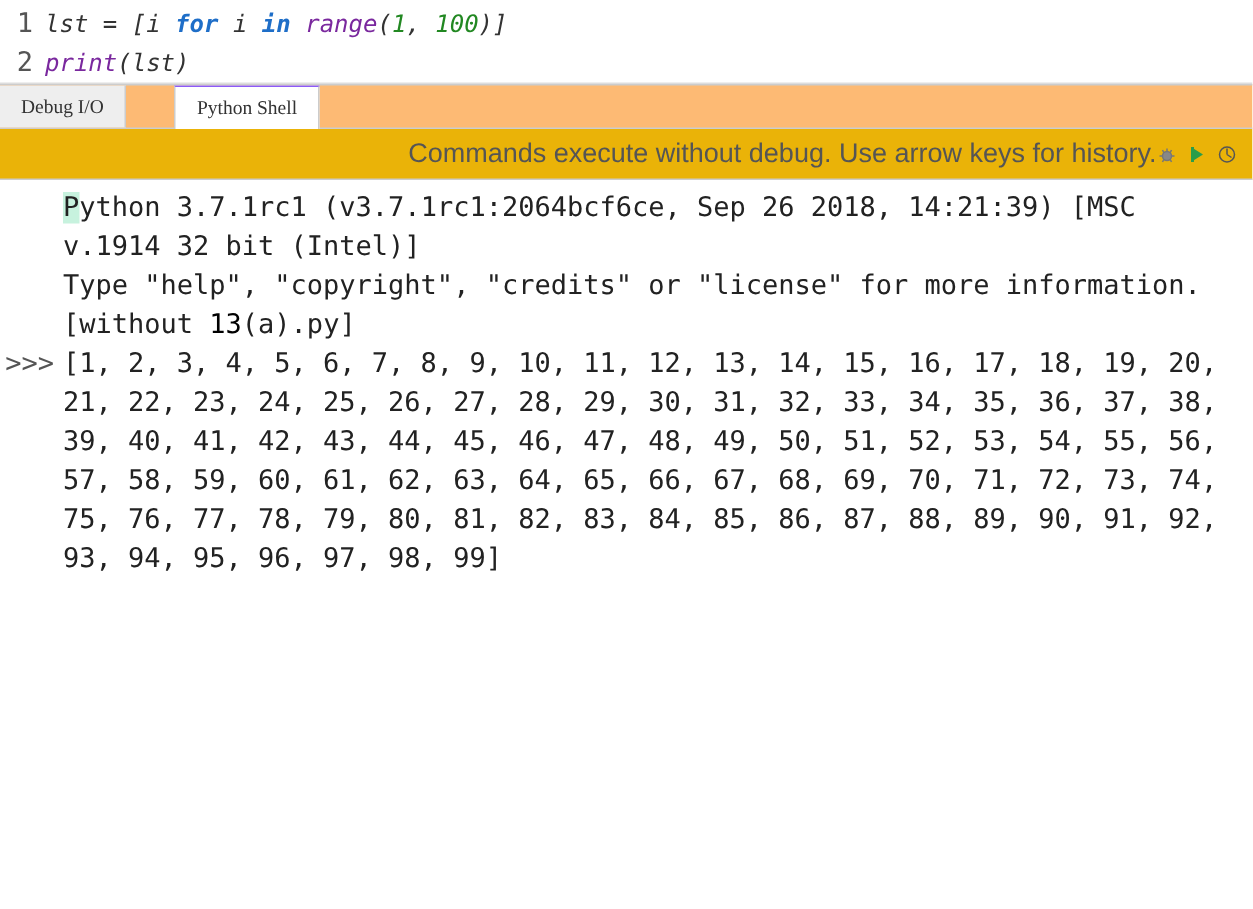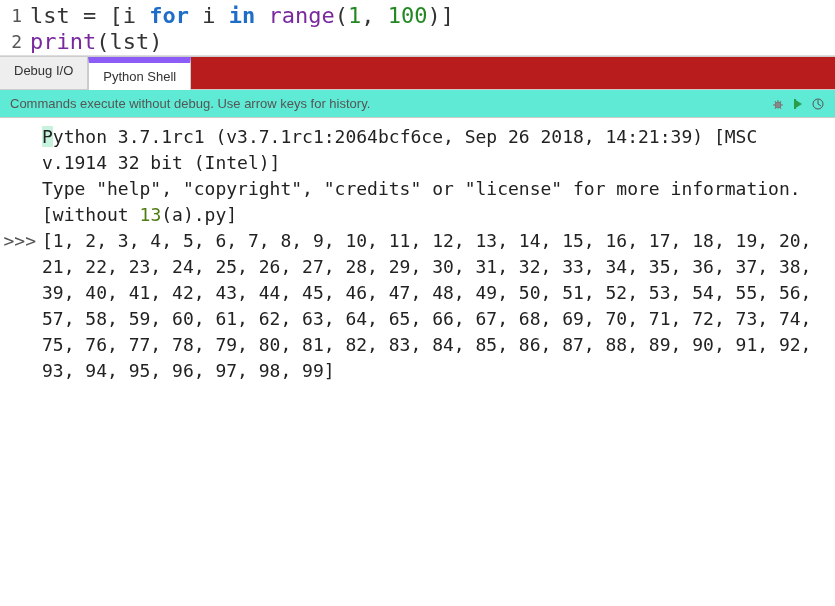--- a/index.html
+++ b/index.html
@@ -24,66 +24,68 @@
     font-family: Consolas, monospace;
     font-size: 18px;
     padding-top: 3px;
     padding-right: 8px;
     user-select: none;
   }
   .gutter div { line-height: 26px; }
   .code {
     flex: 1;
     font-family: Consolas, monospace;
-    font-size: 22px;
+    font-size: 16px;
     padding-top: 3px;
     line-height: 26px;
     white-space: pre;
+    font-style: italic;
   }
   .kw  { color: #1E6EC8; font-weight: bold; }
   .fn  { color: #7A289E; }
   .num { color: #228822; }
   .id  { color: #333; }
   .op  { color: #333; }
 
   .tabs {
     display: flex;
-    background: #b91c1c;
+    background: #fdba74;
     border-top: 1px solid #ccc;
     border-bottom: 1px solid #ccc;
-    font-family: Liberation Sans, sans-serif;
+    font-family: Liberation Serif, serif;
     font-size: 13px;
   }
   .tab {
     padding: 6px 14px;
     cursor: pointer;
     position: relative;
     background: #F0F0F0;
   }
   .tab.left {
     border-right: 1px solid #ccc;
     background: #EEEEEE;
   }
   .tab.active {
     background: #fff;
-    border-top: 6px solid #8b5cf6;
+    border-top: 1px solid #8b5cf6;
     border-left: 1px solid #ccc;
     border-right: 1px solid #ccc;
     margin-bottom: -1px;
+    margin-left: 32px;
   }
   .infobar {
     display: flex;
     align-items: center;
-    justify-content: space-between;
+    justify-content: flex-end;
     font-family: "Segoe UI", sans-serif;
-    font-size: 13px;
+    font-size: 18px;
     color: #555;
     padding: 6px 10px;
     border-bottom: 1px solid #ccc;
-    background: #5eead4;
+    background: #eab308;
   }
   .ibar-icons { display: flex; gap: 6px; align-items: center; }
   .bug-icon svg, .arrow-icon svg, .clock-icon svg { display:block; }
 
   .shell {
     font-family: Consolas, monospace;
     font-size: 18px;
     line-height: 26px;
     display: flex;
     padding-top: 6px;
@@ -99,21 +101,21 @@
   .shell-body {
     flex: 1;
     color: #222;
     overflow-wrap: break-word;
     word-wrap: break-word;
     padding-right: 20px;
   }
   .hlP {
     background: #c7f2de;
   }
-  .evalnum { color: #4d7c0f; margin-top: 23px; }
+  .evalnum { color: #000000; margin-top: 23px; }
 </style>
 </head>
 <body>
 
 <div class="editor">
   <div class="gutter">
     <div>1</div>
     <div>2</div>
   </div>
   <div class="code"><div><span class="id">lst</span><span class="op"> = [</span><span class="id">i</span> <span class="kw">for</span> <span class="id">i</span> <span class="kw">in</span> <span class="fn">range</span><span class="op">(</span><span class="num">1</span><span class="op">, </span><span class="num">100</span><span class="op">)]</span></div><div><span class="fn">print</span><span class="op">(</span><span class="id">lst</span><span class="op">)</span></div></div>

